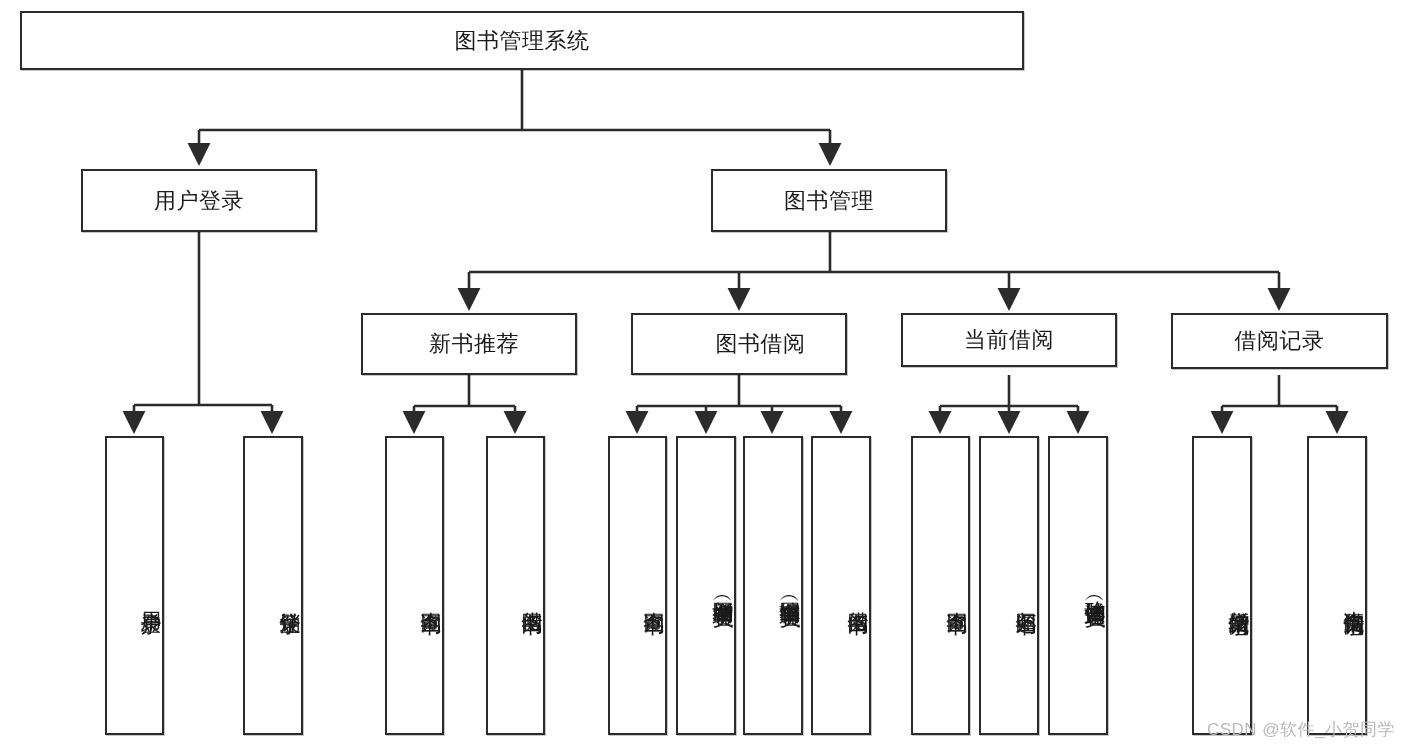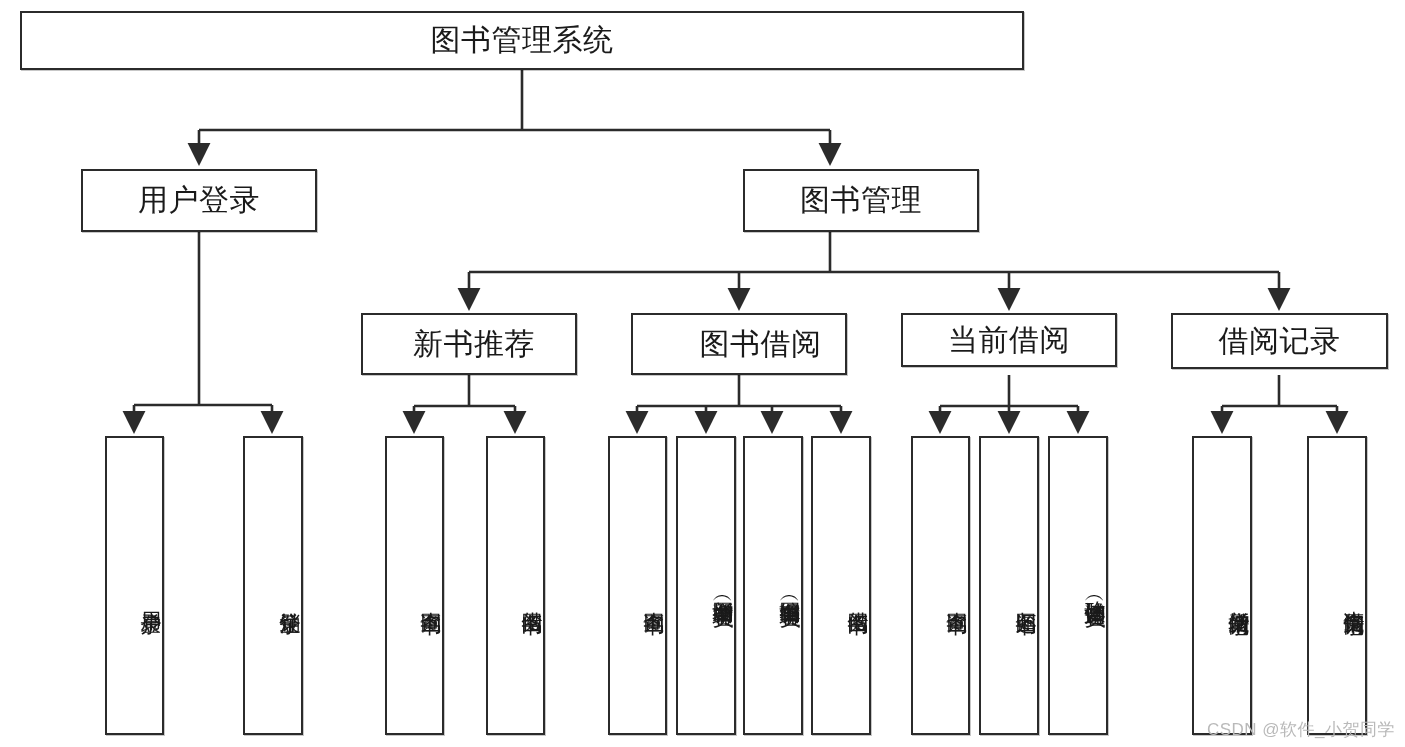--- a/index.html
+++ b/index.html
@@ -29,21 +29,21 @@
     box-sizing: border-box;
     border: 2px solid #2b2b2b;
     background: #ffffff;
     display: flex;
     align-items: center;
     justify-content: center;
     color: #1a1a1a;
     box-shadow: 1px 1px 0 rgba(0,0,0,0.22);
   }
   .node.horiz {
-    font-size: 30px;
+    font-size: 22px;
     letter-spacing: 0.5px;
   }
   .node.vert {
     writing-mode: vertical-rl;
     text-orientation: upright;
     font-size: 21px;
     line-height: 1.05;
     letter-spacing: 1px;
     align-items: flex-start;
     justify-content: center;
@@ -124,21 +124,21 @@
     </g>
   </svg>
 
   <div class="node horiz" style="left:20px; top:11px; width:1004px; height:59px;">
     <span class="label">图书管理系统</span>
   </div>
 
   <div class="node horiz" style="left:81px; top:169px; width:236px; height:63px;">
     <span class="label">用户登录</span>
   </div>
-  <div class="node horiz" style="left:711px; top:169px; width:236px; height:63px;margin-left:32px;">
+  <div class="node horiz" style="left:711px; top:169px; width:236px; height:63px;">
     <span class="label">图书管理</span>
   </div>
 
   <div class="node horiz" style="left:361px; top:313px; width:216px; height:62px;padding-left:10px;">
     <span class="label">新书推荐</span>
   </div>
   <div class="node horiz" style="left:631px; top:313px; width:216px; height:62px;padding-left:43px;">
     <span class="label">图书借阅</span>
   </div>
   <div class="node horiz" style="left:901px; top:313px; width:216px; height:54px;">

